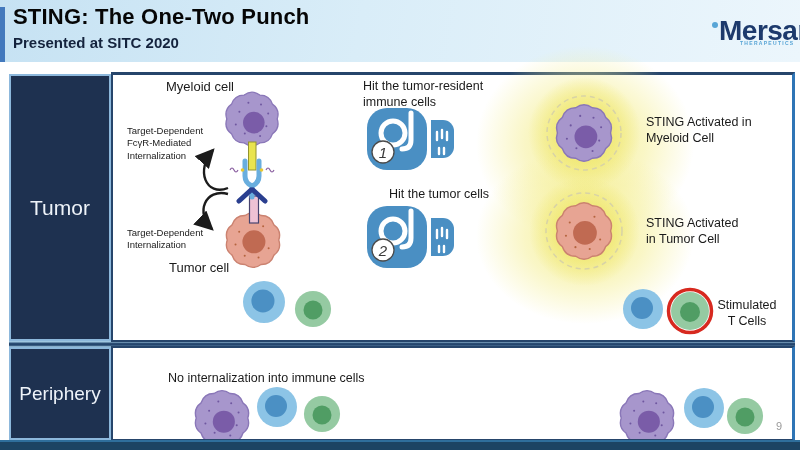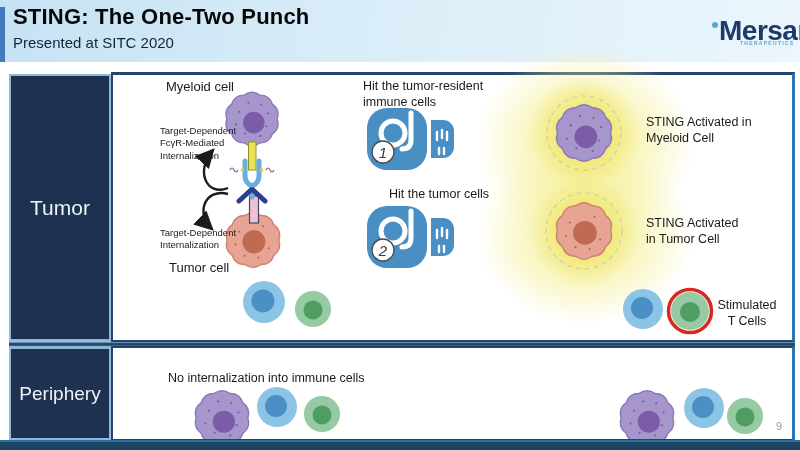--- a/index.html
+++ b/index.html
@@ -5,21 +5,21 @@
   html,body { margin:0; padding:0; background:#fff; }
   .slide {
     position:relative; width:800px; height:450px; overflow:hidden;
     font-family:"Liberation Sans", sans-serif; background:#ffffff;
   }
   
   .header { position:absolute; left:0; top:0; width:800px; height:62px; z-index:1;
     background:linear-gradient(100deg,#c6e2f3 0%,#d9edf8 45%,#ecf6fc 100%); }
   .accent-bar { position:absolute; left:0; top:7px; width:5px; height:55px; background:#4379bd; z-index:2; }
   .title { position:absolute; left:13px; top:4px; font-size:22px; font-weight:bold; color:#060606; z-index:2; letter-spacing:0.2px; }
-  .subtitle { position:absolute; left:13px; top:34px; font-size:15px; font-weight:normal; color:#14233d; z-index:2; }
+  .subtitle { position:absolute; left:13px; top:34px; font-size:15px; font-weight:bold; color:#14233d; z-index:2; }
   .logo { position:absolute; left:712px; top:15px; width:110px; height:40px; z-index:2; }
   .logo-dot { position:absolute; left:0px; top:7px; width:6px; height:6px; border-radius:50%; background:#58a5d6; }
   .logo-name { position:absolute; left:7px; top:0px; font-size:28px; font-weight:bold; color:#1d3a6c; letter-spacing:-0.5px; }
   .logo-tag { position:absolute; left:28px; top:25px; font-size:5px; letter-spacing:1.3px; color:#58a5d6; font-weight:bold; }
   
   .row-sep { position:absolute; left:9px; top:340px; width:786px; height:8px; z-index:0;
     background:linear-gradient(180deg,#9ec6e0 0%,#9ec6e0 20%,#24466e 45%,#24466e 65%,#9ec6e0 85%,#9ec6e0 100%); }
   .row-label { position:absolute; left:9px; width:98px; background:#1e3150; border:2px solid #8db8dc;
     color:#eef3f9; display:flex; align-items:center; justify-content:center; z-index:1; }
   .row-label.tumor { top:74px; height:263px; font-size:21px; }
@@ -36,21 +36,21 @@
   .glow.outer2 { left:476px; top:148px; width:218px; height:176px;
     background:radial-gradient(closest-side, rgba(242,235,125,0.80) 0%, rgba(245,239,150,0.55) 55%, rgba(250,246,190,0) 100%); }
   .glow.inner1 { left:528px; top:77px;  width:113px; height:113px;
     background:radial-gradient(closest-side, rgba(237,228,92,0.95) 0%, rgba(240,232,115,0.75) 55%, rgba(242,236,140,0) 100%); }
   .glow.inner2 { left:529px; top:177px; width:111px; height:109px;
     background:radial-gradient(closest-side, rgba(237,228,92,0.95) 0%, rgba(240,232,115,0.75) 55%, rgba(242,236,140,0) 100%); }
   
   .diagram { position:absolute; left:0; top:0; width:800px; height:450px; z-index:3; }
   
   .txt { position:absolute; z-index:4; color:#1a1a1a; font-size:12.5px; line-height:1.28; white-space:pre-line; }
-  .txt.small { font-size:9.5px; line-height:1.3;margin-left:33px; }
+  .txt.small { font-size:9.5px; line-height:1.3; }
   .txt.cell-caption { font-size:13px; }
   .txt.center { text-align:center; }
   .page-num { position:absolute; left:776px; top:420px; font-size:11px; color:#9a9a9a; z-index:4; }
   .fist-num { font-size:15px; font-style:italic; fill:#3a3a3a; text-anchor:middle; font-family:"Liberation Sans", sans-serif; }
 </style>
 </head>
 <body>
 
 <div class="slide">
 

